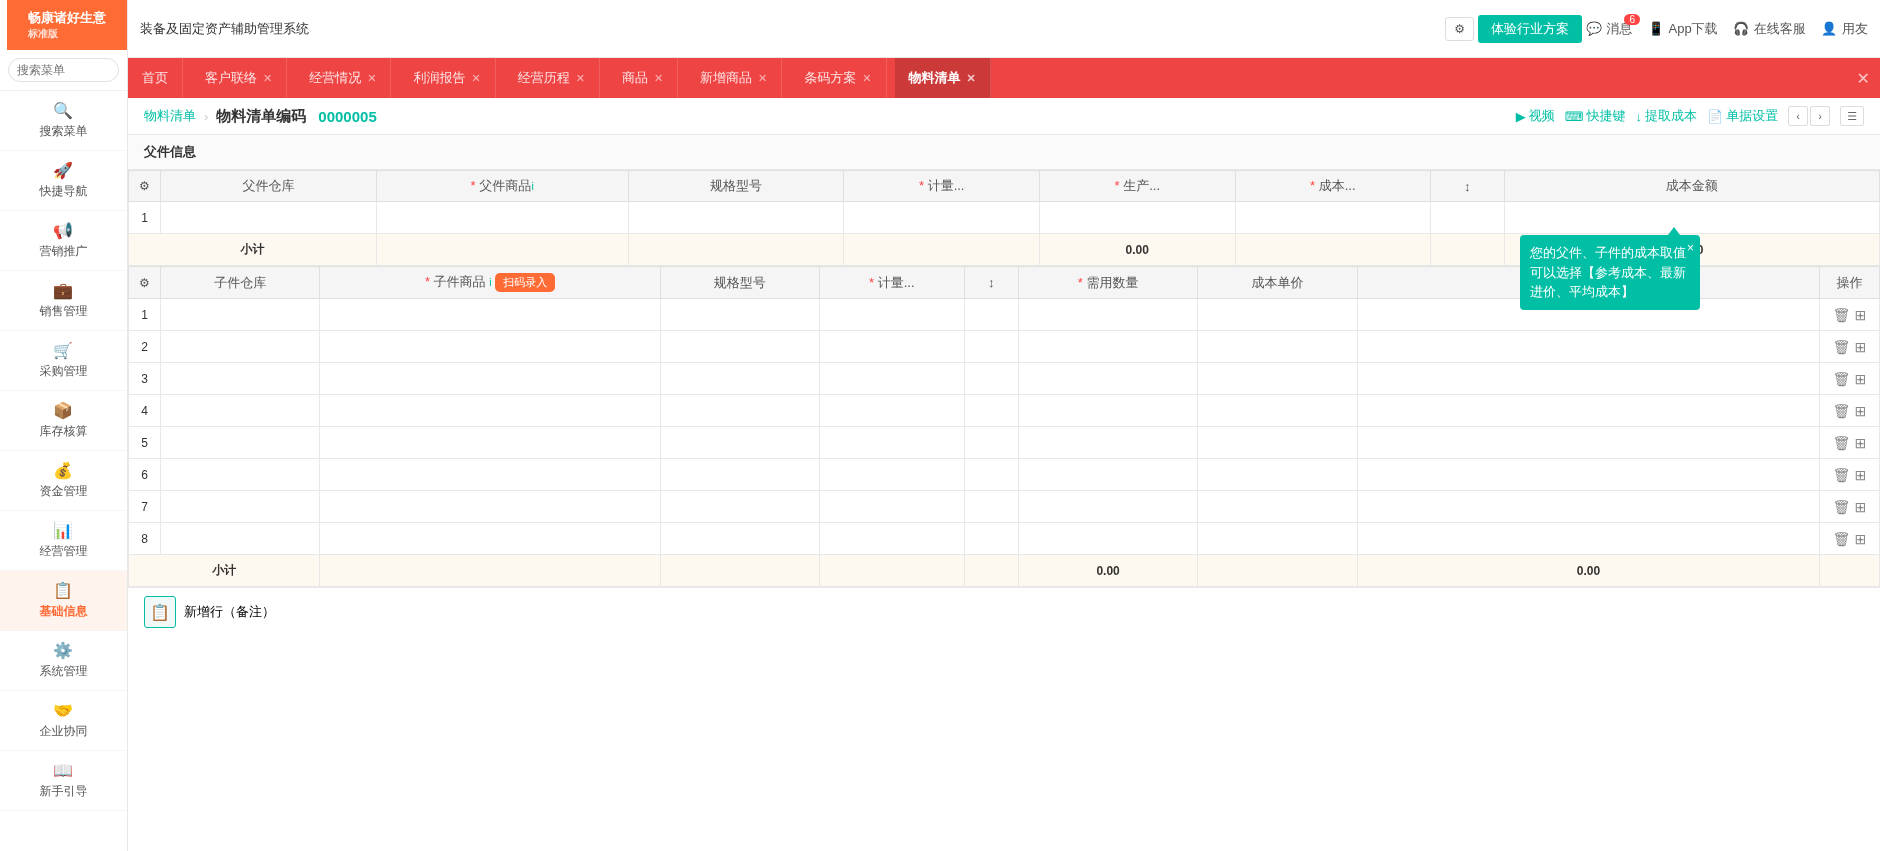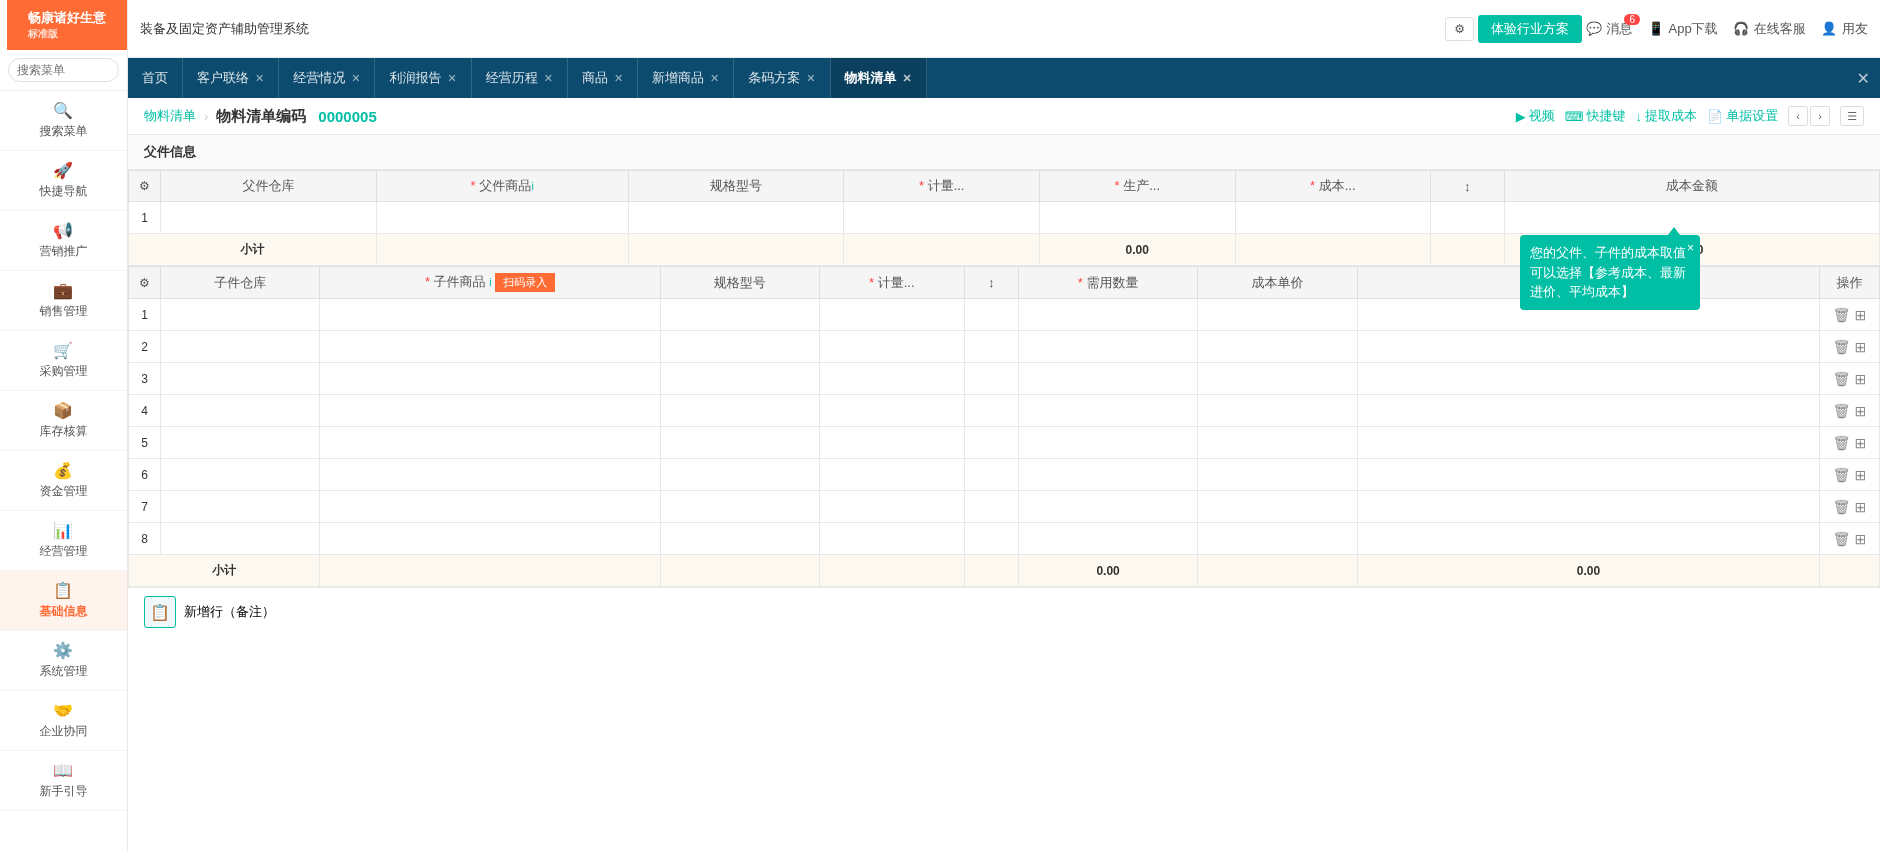--- a/index.html
+++ b/index.html
@@ -124,26 +124,27 @@
       color: white;
       border-radius: 8px;
       font-size: 10px;
       padding: 0 4px;
       min-width: 16px;
       text-align: center;
     }
 
     
     .nav-tabs {
-      background: #0c4a6e;
+      background: #ef4444;
       display: flex;
       align-items: center;
       height: 40px;
       overflow-x: auto;
       flex-shrink: 0;
+      gap: 8px;
     }
     .nav-tab {
       padding: 0 14px;
       height: 40px;
       display: flex;
       align-items: center;
       color: rgba(255,255,255,0.85);
       cursor: pointer;
       white-space: nowrap;
       font-size: 13px;
@@ -255,21 +256,21 @@
     }
     .action-icon {
       cursor: pointer;
       color: #888;
       font-size: 14px;
     }
     .scan-btn {
       background: #ff6b35;
       color: white;
       border: none;
-      border-radius: 0;
+      border-radius: 5px;
       padding: 2px 8px;
       font-size: 11px;
       cursor: pointer;
     }
 
     
     .tooltip-bubble {
       position: absolute;
       background: #00bfa5;
       color: white;

